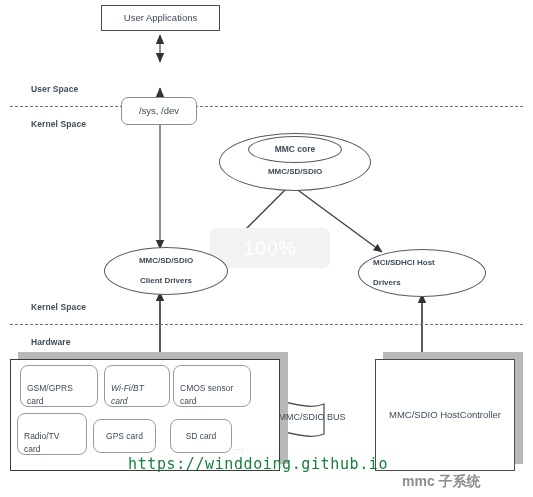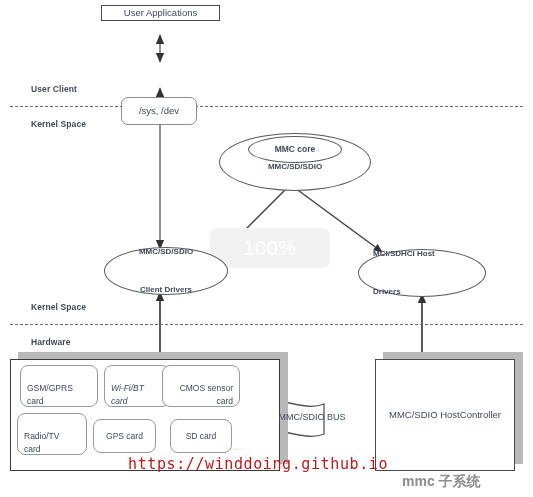--- a/index.html
+++ b/index.html
@@ -64,21 +64,21 @@
     display: flex;
     flex-direction: column;
     align-items: center;
     justify-content: center;
     text-align: center;
     color: #3f4a5a;
     font-size: 8px;
     font-weight: bold;
     line-height: 1.2;
   }
-  .ellipse .ln { display: block; margin: 14px 0; white-space: nowrap; text-align: right;}
+  .ellipse .ln { display: block; margin: 5px 0; white-space: nowrap; text-align: right;}
 
   
   .hw-container {
     border: 1.4px solid #3a3a3a;
     background: #ffffff;
   }
   .card {
     border: 1.2px solid #9a9a9a;
     border-radius: 8px;
     background: #ffffff;
@@ -98,21 +98,21 @@
     font-size: 20px;
     font-weight: 500;
     display: flex;
     align-items: center;
     justify-content: center;
     letter-spacing: 0.5px;
   }
 
   
   .watermark {
-    color: #b91c1c;
+    color: #15803d;
     font-family: "DejaVu Sans Mono", "Liberation Mono", monospace;
     font-size: 15px;
     white-space: nowrap;
     letter-spacing: 0.6px;
   }
 
   .caption {
     color: #8e8e8e;
     font-size: 14px;
     font-weight: bold;
@@ -148,32 +148,32 @@
     <line x1="160" y1="292" x2="160" y2="364" stroke="#333333" stroke-width="1.6" marker-start="url(#arrTail)" marker-end="url(#arrHead)"></line>
 
     <line x1="422" y1="294" x2="422" y2="364" stroke="#333333" stroke-width="1.6" marker-start="url(#arrTail)" marker-end="url(#arrHead)"></line>
 
     <path d="M264,404
              C284,396 304,412 324,404
              L324,434
              C304,442 284,426 264,434 Z" fill="#ffffff" stroke="#555555" stroke-width="1.3"></path>
   </svg>
 
-  <div class="abs layer-label" style="left:31px; top:84px;">User Client</div>
+  <div class="abs layer-label" style="left:31px; top:84px;">User Space</div>
 
   <div class="abs layer-label" style="left:31px; top:119px;">Kernel Space</div>
 
   <div class="abs layer-label" style="left:31px; top:302px;">Kernel Space</div>
 
   <div class="abs layer-label" style="left:31px; top:337px;">Hardware</div>
 
   <div class="abs dash-line" style="left:10px; top:106px; width:513px;"></div>
   <div class="abs dash-line" style="left:10px; top:324px; width:513px;"></div>
 
-  <div class="abs box" style="left:101px; top:5px; width:119px; height:16px;">
+  <div class="abs box" style="left:101px; top:5px; width:119px; height:26px;">
     <span>User Applications</span>
   </div>
 
   <div class="abs box rounded" style="left:121px; top:61px; width:76px; height:28px;margin-top:36px;">
     <span>/sys, /dev</span>
   </div>
 
   <div class="abs ellipse" style="left:219px; top:133px; width:152px; height:58px;">
 
     <span class="ln" style="margin-top:24px;">MMC/SD/SDIO</span>
@@ -200,21 +200,21 @@
   <div class="abs hw-container" style="left:10px; top:359px; width:270px; height:112px;"></div>
 
   <div class="abs card" style="left:20px; top:365px; width:78px; height:42px;">
     <span>GSM/GPRS</span>
     <span class="l2">card</span>
   </div>
   <div class="abs card" style="left:104px; top:365px; width:66px; height:42px;font-style:italic;">
     <span>Wi-Fi/BT</span>
     <span class="l2">card</span>
   </div>
-  <div class="abs card" style="left:162px; top:365px; width:78px; height:42px;text-align:right;">
+  <div class="abs card" style="left:173px; top:365px; width:78px; height:42px;">
     <span>CMOS  sensor</span>
     <span class="l2">card</span>
   </div>
 
   <div class="abs card" style="left:17px; top:413px; width:70px; height:42px;">
     <span>Radio/TV</span>
     <span class="l2">card</span>
   </div>
   <div class="abs card" style="left:93px; top:419px; width:63px; height:28px; display:flex; align-items:center; justify-content:center;">
     <span>GPS card</span>

